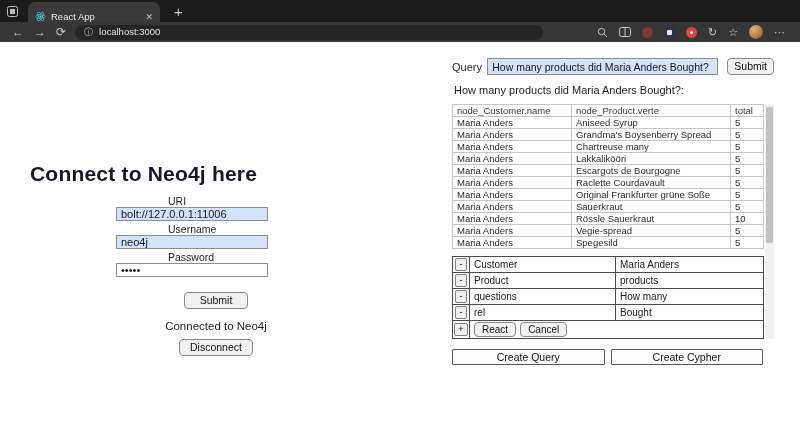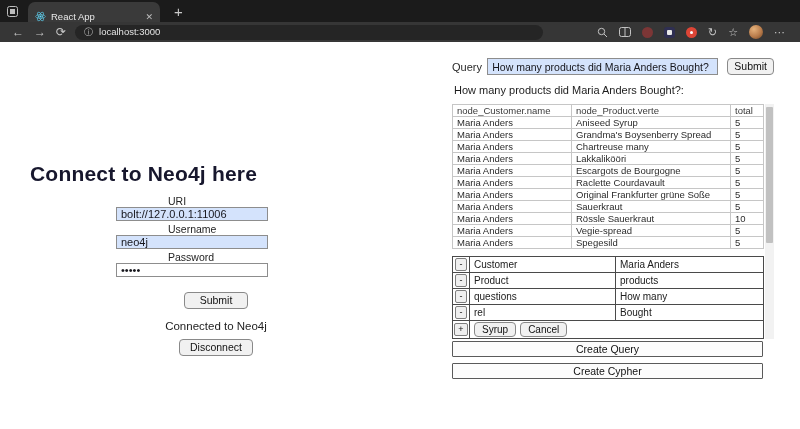--- a/index.html
+++ b/index.html
@@ -63,21 +63,21 @@
   }
   table.results th { color:#3a3a3a; }
   table.params { border-collapse:collapse; width:311px; table-layout:fixed; margin-top:7px; }
   table.params td { border:1px solid #4a4a4a; font-size:10px; padding:1px 4px; height:14px; color:#202020; white-space:nowrap; overflow:hidden; }
   table.params td.btncell { padding:1px; text-align:center; }
   .mini-btn { font-family:inherit; font-size:9px; line-height:9px; padding:1px 3px; background:#efefef; border:1px solid #7e7e7e; border-radius:2px; color:#111; min-width:12px; }
   .row-btns { display:flex; gap:4px; align-items:center; }
   .row-btns .btn { height:15px; padding:0 7px; font-size:10px; line-height:12px; }
   .scrollbar { position:absolute; top:0; right:0; width:9px; height:100%; background:#f2f2f2; }
   .scroll-thumb { position:absolute; top:3px; left:1px; width:7px; height:136px; background:#c1c1c1; border-radius:1px; }
-  .create-row { display:flex; gap:6px; margin-top:2px; width:311px;flex-direction:column; }
+  .create-row { display:flex; gap:6px; margin-top:10px; width:311px; }
   .create-row .btn { flex:1; background:#fcfcfc; border:1px solid #5a5a5a; height:16px; font-size:10.5px; line-height:12px; border-radius:1px; }
 </style>
 </head>
 <body>
 
 <div class="titlebar">
   <div class="win-icon">
     <svg width="11" height="11" viewBox="0 0 11 11">
         <rect x="0.5" y="0.5" width="10" height="10" rx="2" fill="none" stroke="#bdbdbd"></rect>
         <rect x="3" y="3" width="5" height="5" fill="#bdbdbd"></rect>
@@ -269,21 +269,21 @@
               <td>Bought</td>
             </tr>
           </tbody>
         <tbody>
           <tr>
             <td class="btncell">
               <button class="mini-btn">+</button>
             </td>
             <td colspan="2">
               <span class="row-btns">
-                <button class="btn">Syrup</button>
+                <button class="btn">React</button>
                 <button class="btn">Cancel</button>
               </span>
             </td>
           </tr>
         </tbody>
       </table>
 
       <div class="scrollbar">
         <div class="scroll-thumb"></div>
       </div>

